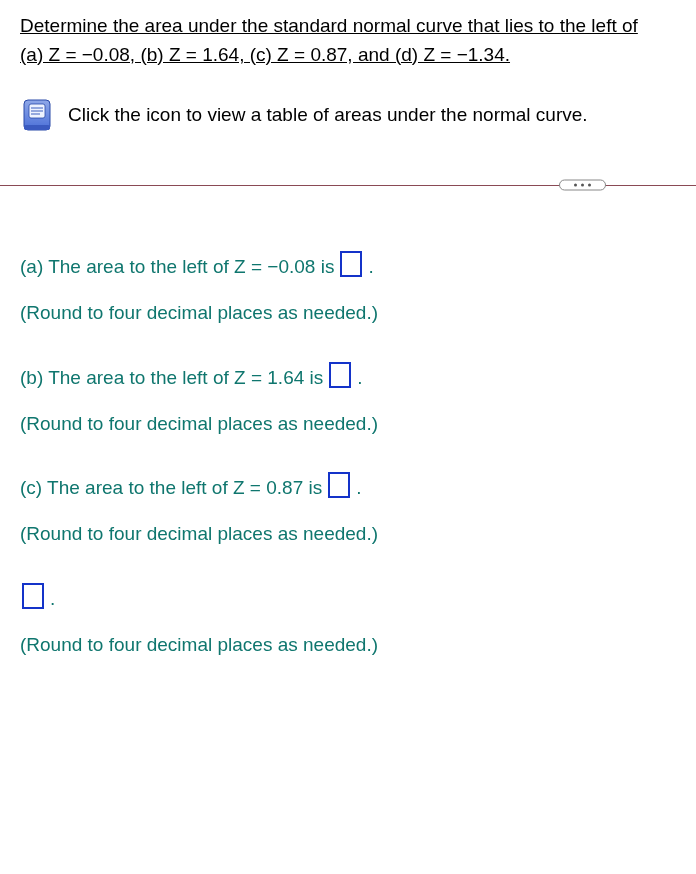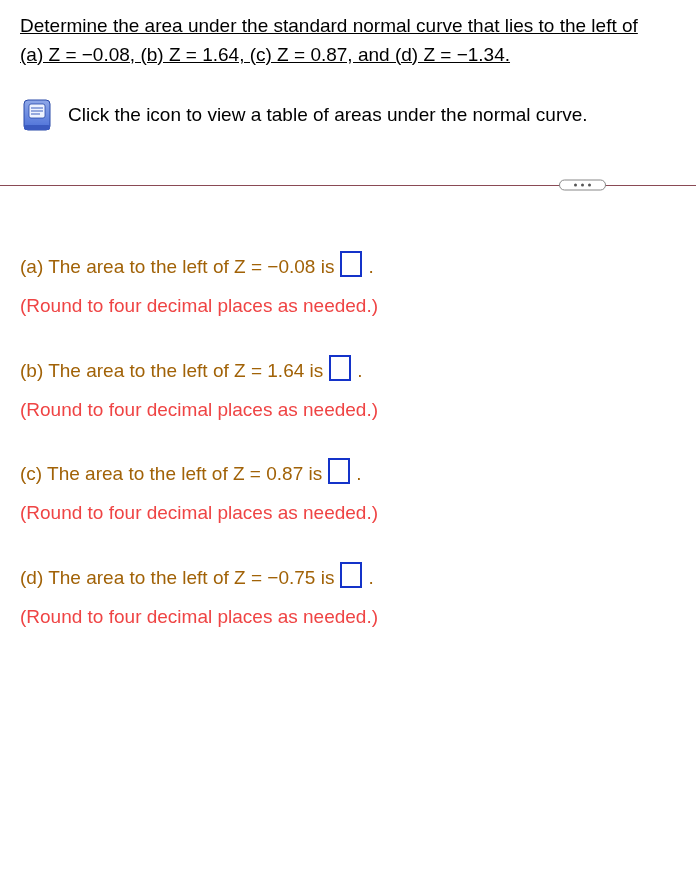--- a/index.html
+++ b/index.html
@@ -66,39 +66,39 @@
       width: 3px;
       height: 3px;
       background: #555;
       border-radius: 50%;
     }
     .part {
       margin-bottom: 28px;
       line-height: 1.7;
     }
     .answer-line {
-      color: #a16207;
+      color: #0f766e;
       display: flex;
       align-items: baseline;
       flex-wrap: wrap;
       gap: 4px;
     }
     .answer-box {
       display: inline-block;
       width: 22px;
       height: 26px;
       border: 2px solid #1433c9;
       vertical-align: middle;
       margin: 0 2px;
       position: relative;
       top: 4px;
     }
     .hint {
-      color: #ef4444;
-      margin-top: 7px;
+      color: #0f766e;
+      margin-top: 14px;
     }
   </style>
 </head>
 <body>
 
 <div class="question-text">
   <div>Determine the area under the standard normal curve that lies to the left of</div>
   <div>(a) Z = −0.08, (b) Z = 1.64, (c) Z = 0.87, and (d) Z = −1.34.</div>
 </div>
 
@@ -153,18 +153,17 @@
   <div class="answer-line">
     <span>(c) The area to the left of Z = 0.87 is</span>
     <span class="answer-box"></span>
     <span>.</span>
   </div>
   <div class="hint">(Round to four decimal places as needed.)</div>
 </div>
 
 <div class="part">
   <div class="answer-line">
-    <span>(d) The area to the left of Z = −0.75 is</span>
     <span class="answer-box"></span>
     <span>.</span>
   </div>
   <div class="hint">(Round to four decimal places as needed.)</div>
 </div>
 
 </body></html>

